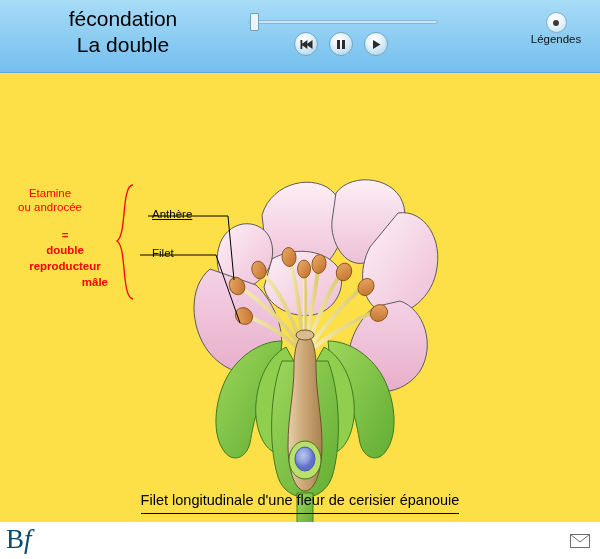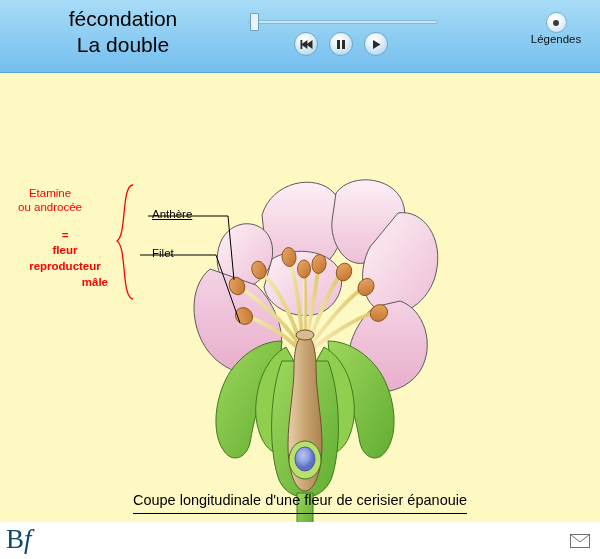--- a/index.html
+++ b/index.html
@@ -113,21 +113,21 @@
     font-size: 11.5px;
     color: #111;
   }
 
   
   .stage {
     position: absolute;
     left: 0; top: 73px;
     width: 600px;
     height: 449px;
-    background: #fef9c3;
+    background: #fde047;
   }
 
   
   .ann {
     position: absolute;
     color: #ff0000;
     font-size: 11.5px;
     font-family: "Liberation Sans", sans-serif;
     line-height: 1.25;
     text-align: center;
@@ -328,33 +328,33 @@
       <path d="M148,143 L228,143 L234,207"></path>
       <path d="M140,182 L216,182 L240,250"></path>
     </g>
   </svg>
 
   <div class="ann" style="left:18px; top:113px;">
     <div>Etamine</div>
     <div>ou androcée</div>
   </div>
   <div class="ann bold" style="left:22px; top:155px; width:86px; text-align:center;">=</div>
-  <div class="ann bold" style="left:22px; top:170px; width:86px; text-align:center;">fleur</div>
+  <div class="ann bold" style="left:22px; top:170px; width:86px; text-align:center;">double</div>
   <div class="ann bold" style="left:10px; top:186px; width:110px; text-align:center;">reproducteur</div>
   <div class="ann bold" style="left:22px; top:202px; width:86px; text-align:right;">mâle</div>
 
   <svg width="26" height="120" viewBox="0 0 26 120" style="position:absolute;left:113px;top:110px;">
     <path d="M20,2 C8,2 14,52 4,58 C14,64 8,114 20,116" fill="none" stroke="#ff0000" stroke-width="1.3"></path>
   </svg>
 
   <div class="lbl" style="left:152px; top:135px;text-decoration:underline;">Anthère</div>
   <div class="lbl" style="left:152px; top:174px;">Filet</div>
 
   <div class="caption-wrap">
-    <span class="caption">Coupe longitudinale d'une fleur de cerisier épanouie</span>
+    <span class="caption">Filet longitudinale d'une fleur de cerisier épanouie</span>
   </div>
 </div>
 
 <div class="footer">
   <div class="brand"><span>B</span><i>f</i></div>
   <svg class="mail-icon" viewBox="0 0 20 14">
     <rect x="0.5" y="0.5" width="19" height="13" fill="#ffffff" stroke="#6f6f6f" stroke-width="1"></rect>
     <path d="M0.5,0.5 L10,8 L19.5,0.5" fill="none" stroke="#6f6f6f" stroke-width="1"></path>
   </svg>
 </div>

